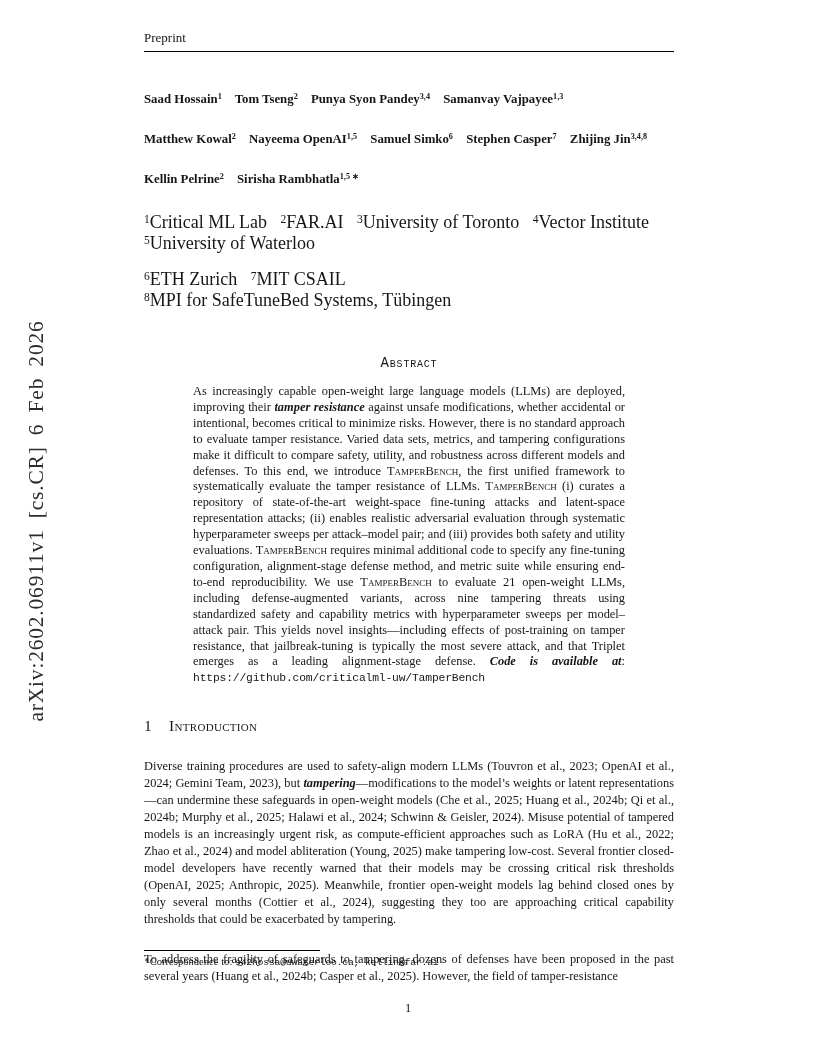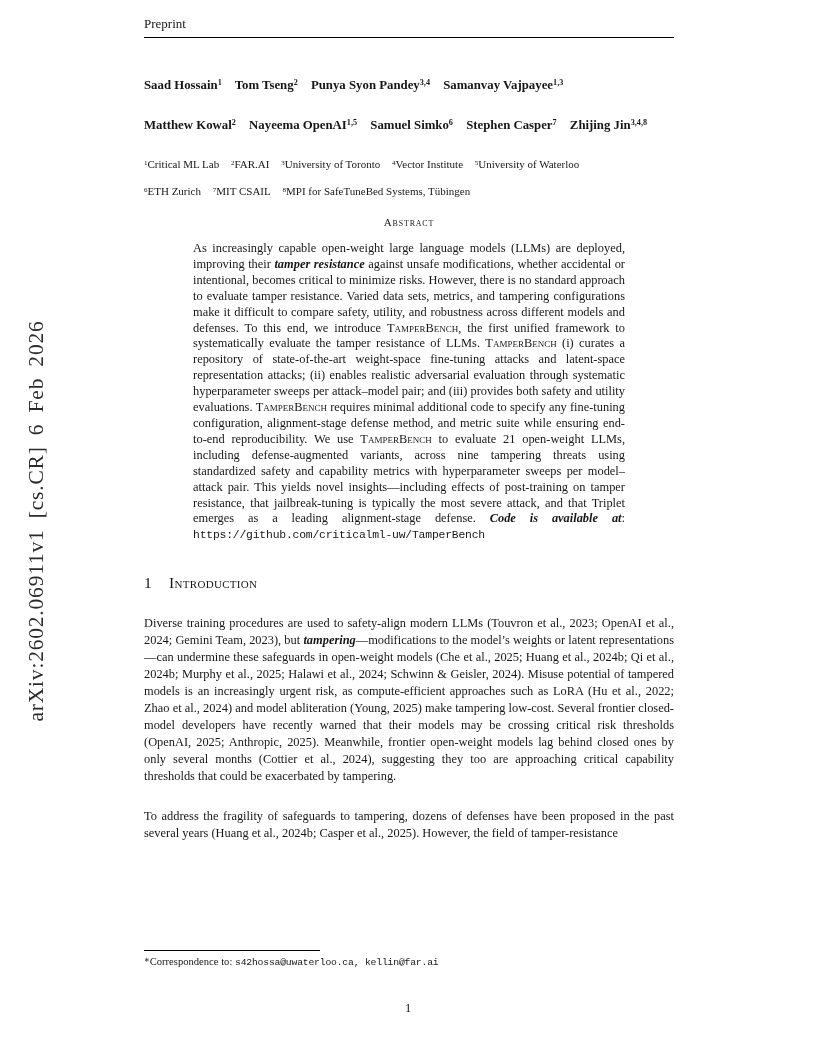--- a/index.html
+++ b/index.html
@@ -5,21 +5,21 @@
   html,body { margin:0; padding:0; background:#e8e8e8; }
   .page {
     position:relative;
     width:816px; height:1056px;
     margin:0 auto;
     background:#ffffff;
     font-family:"Liberation Serif", serif;
     color:#161616;
     overflow:hidden;
   }
-  .content { position:absolute; left:144px; top:16px; width:530px; }
+  .content { position:absolute; left:144px; top:30px; width:530px; }
 
   .preprint-row {
     font-size:13px;
     padding-bottom:5px;
     border-bottom:1px solid #000;
   }
 
   .paper-title {
     margin-top:42px;
     font-size:23px;
@@ -28,29 +28,30 @@
     line-height:1.38;
     letter-spacing:0.2px;
   }
 
   .authors { margin-top:40px; }
   .author-row { margin-bottom:25px; font-weight:bold; font-size:12.8px; }
   .author-item { margin-right:10px; white-space:nowrap; }
   .sup { font-size:0.64em; position:relative; top:-0.45em; letter-spacing:0; font-weight:inherit; }
 
   .affils { margin-top:6px; }
-  .affil-row { margin-bottom:15px; font-size:11px; }
+  .affil-row { margin-bottom:15px; font-size:18px; }
   .affil-item { margin-right:9px; white-space:nowrap; }
 
   .abstract-heading {
-    margin-top:19px;
+    margin-top:44px;
     text-align:center;
     font-variant:small-caps;
-    font-size:11px;
+    font-size:14px;
     letter-spacing:0.8px;
+    font-family:Liberation Mono, monospace;
   }
   .abstract-body {
     margin:13px 49px 0 49px;
     text-align:justify;
     font-size:12.4px;
     line-height:15.9px;
   }
 
   .section-heading {
     margin-top:30px;
@@ -116,20 +117,24 @@
         <span class="author-item"><span>Punya Syon Pandey</span><span class="sup">3,4</span></span>
         <span class="author-item"><span>Samanvay Vajpayee</span><span class="sup">1,3</span></span>
       </div>
       <div class="author-row">
         <span class="author-item"><span>Matthew Kowal</span><span class="sup">2</span></span>
         <span class="author-item"><span>Nayeema OpenAI</span><span class="sup">1,5</span></span>
         <span class="author-item"><span>Samuel Simko</span><span class="sup">6</span></span>
         <span class="author-item"><span>Stephen Casper</span><span class="sup">7</span></span>
         <span class="author-item"><span>Zhijing Jin</span><span class="sup">3,4,8</span></span>
       </div>
+      <div class="author-row">
+        <span class="author-item"><span>Kellin Pelrine</span><span class="sup">2</span></span>
+        <span class="author-item"><span>Sirisha Rambhatla</span><span class="sup">1,5 ∗</span></span>
+      </div>
     </div>
 
     <div class="affils">
       <div class="affil-row">
         <span class="affil-item"><span class="sup">1</span><span>Critical ML Lab</span></span>
         <span class="affil-item"><span class="sup">2</span><span>FAR.AI</span></span>
         <span class="affil-item"><span class="sup">3</span><span>University of Toronto</span></span>
         <span class="affil-item"><span class="sup">4</span><span>Vector Institute</span></span>
         <span class="affil-item"><span class="sup">5</span><span>University of Waterloo</span></span>
       </div>

